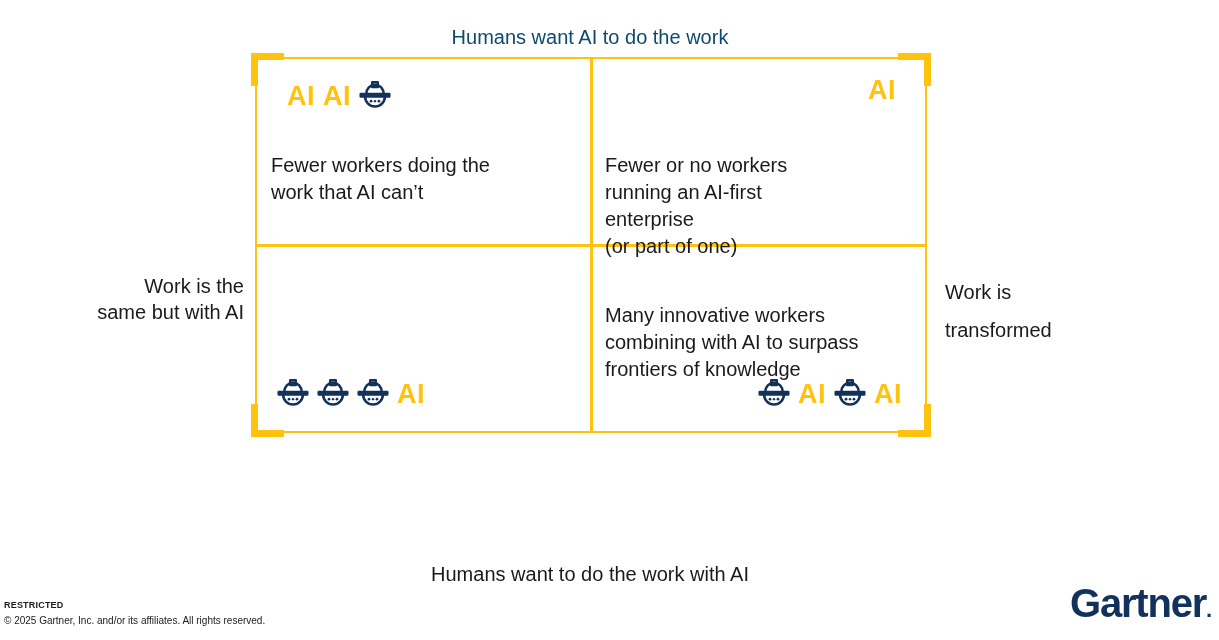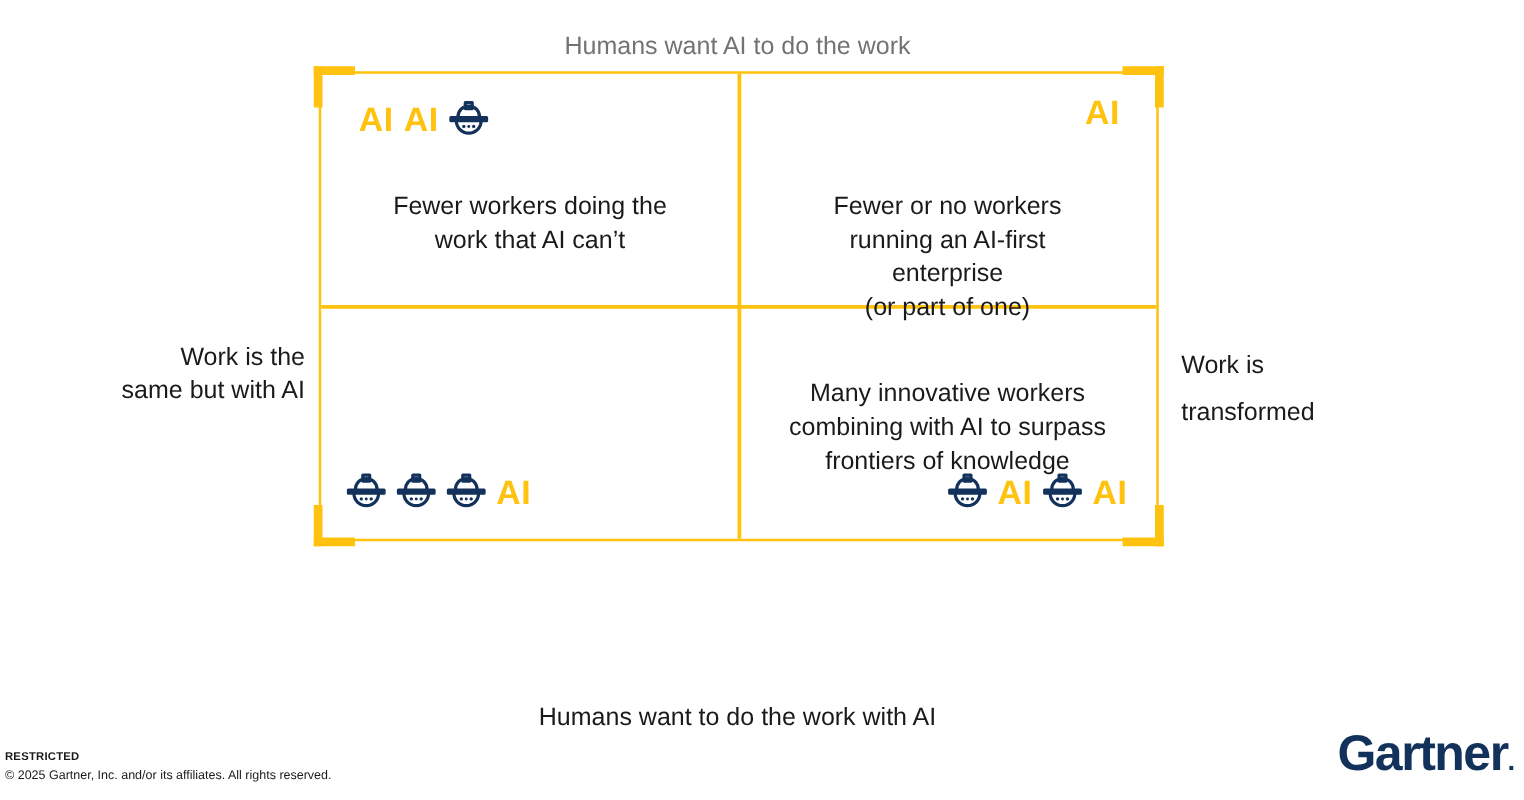--- a/index.html
+++ b/index.html
@@ -18,21 +18,21 @@
 
   
   .axis-top {
     position: absolute;
     left: 0;
     top: 24px;
     width: 1180px;
     text-align: center;
     font-size: 20px;
     line-height: 26px;
-    color: #737373;
+    color: #0c4a6e;
   }
   .axis-bottom {
     position: absolute;
     left: 0;
     top: 561px;
     width: 1180px;
     text-align: center;
     font-size: 20px;
     line-height: 26px;
     color: #1a1a1a;
@@ -110,21 +110,20 @@
   }
   .quad.q-tl { left: 0;   top: 0; }
   .quad.q-tr { left: 50%; top: 0; }
   .quad.q-bl { left: 0;   top: 50%; }
   .quad.q-br { left: 50%; top: 50%; border-radius: 19px; }
 
   .quad-text {
     position: absolute;
     left: 0;
     right: 0;
-    text-align: center;
     font-size: 20px;
     line-height: 27px;
     color: #1a1a1a;
     padding: 0 14px;
     box-sizing: border-box;
     white-space: pre-line;
   }
   .q-tl .quad-text { top: 93px; }
   .q-tr .quad-text { top: 93px; }
   .q-bl .quad-text { top: 57px; }

